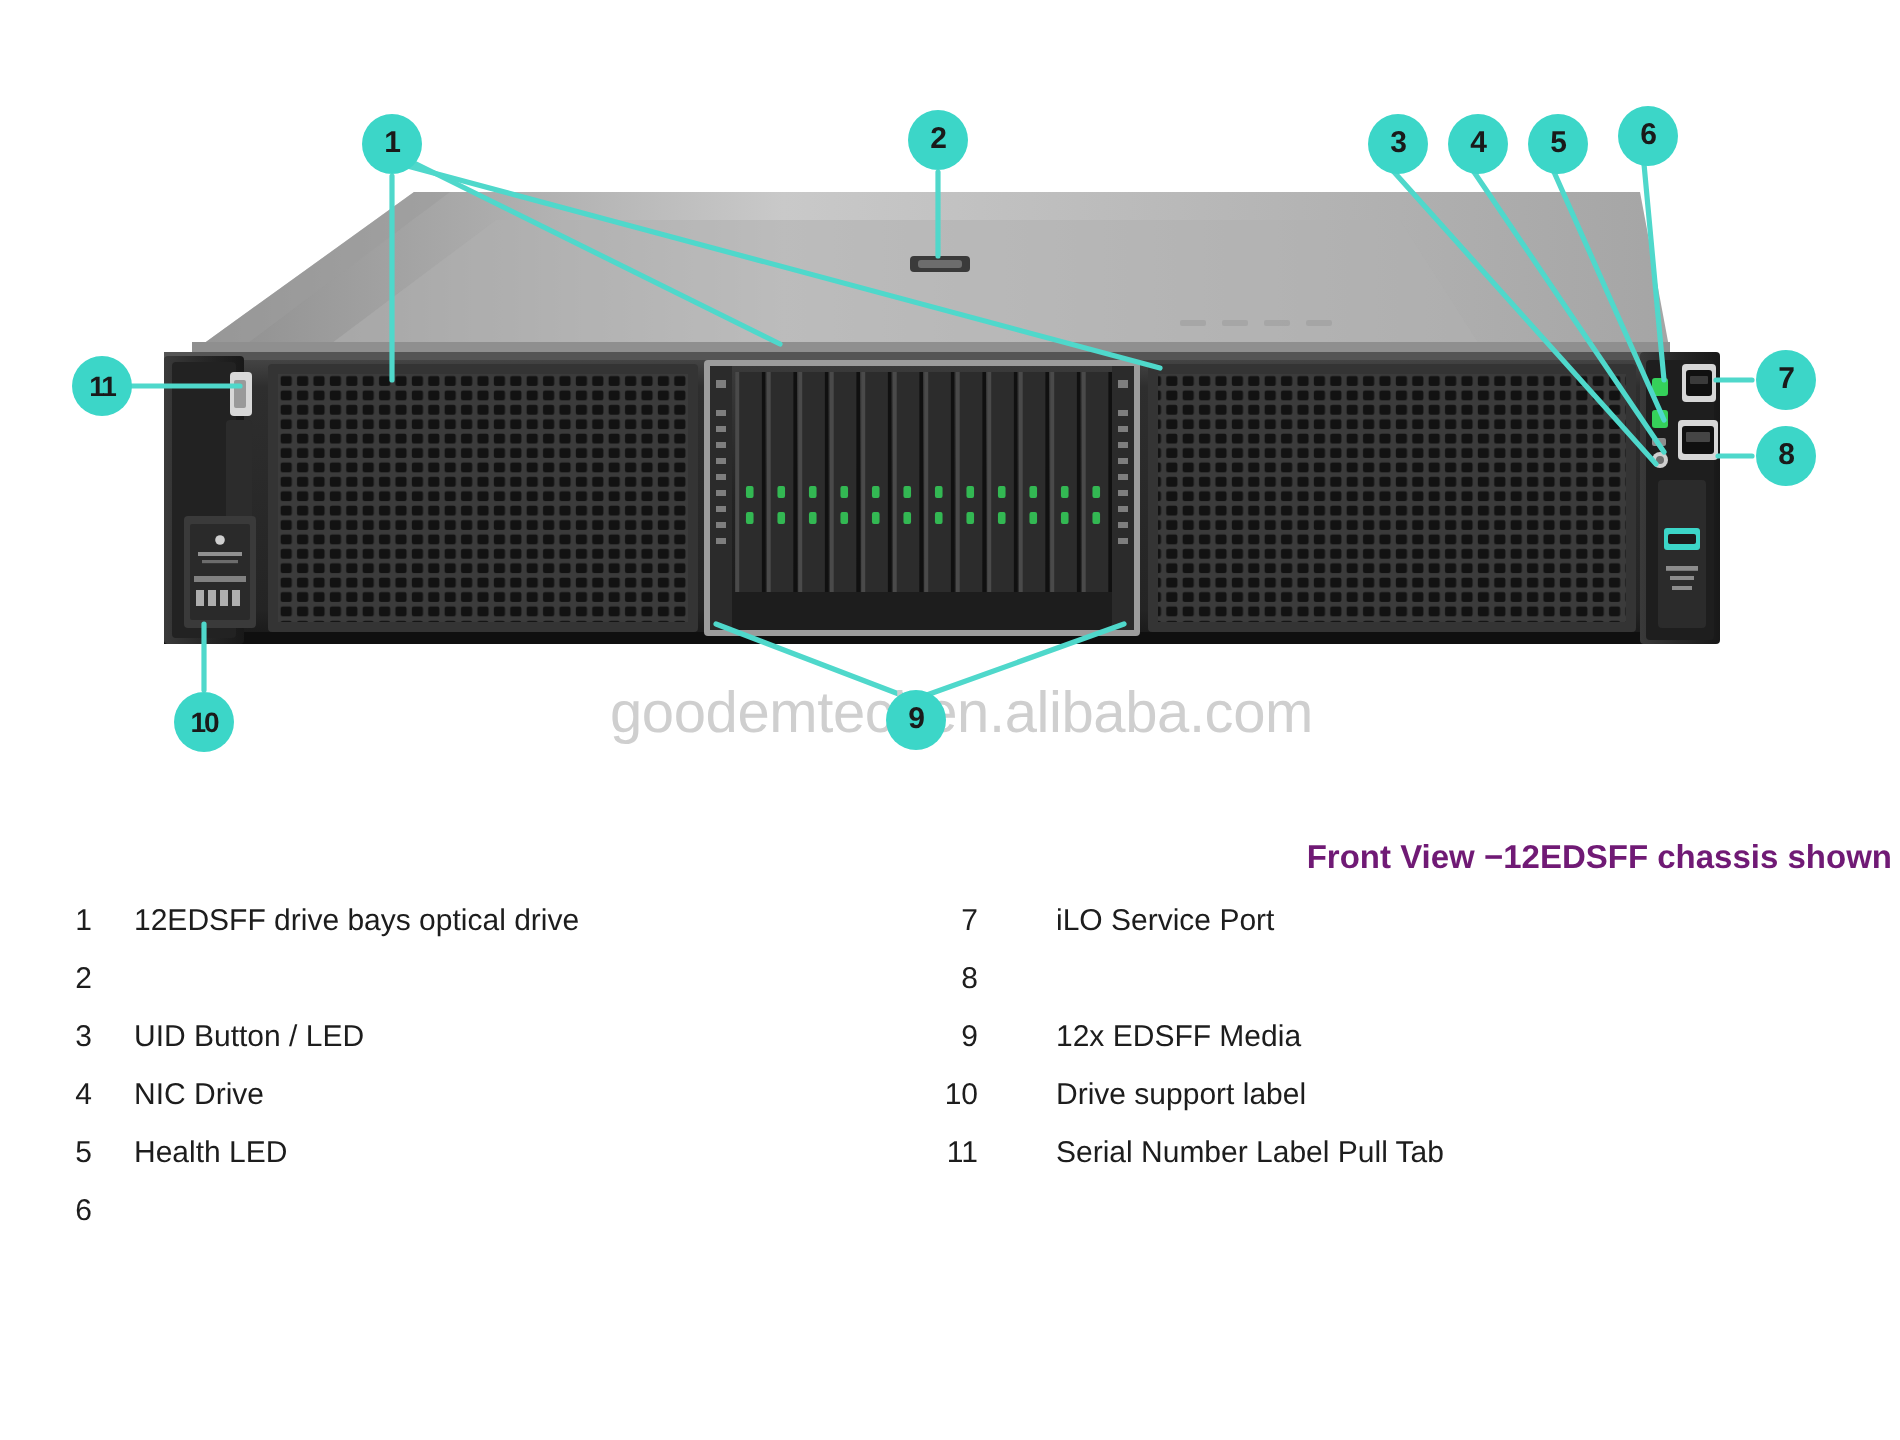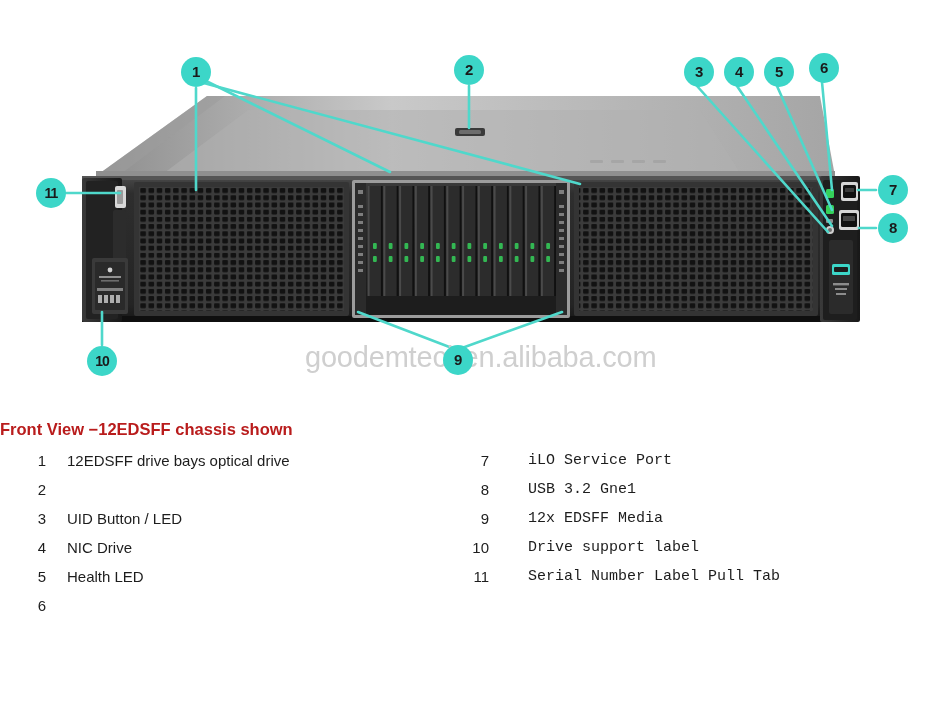--- a/index.html
+++ b/index.html
@@ -45,24 +45,24 @@
     text-align:center;
     z-index:9;
     letter-spacing:-0.5px;
   }
   .badge.wide{font-size:14px;letter-spacing:-1px;}
 
   
   #caption{
     position:absolute;
     left:0;top:420px;width:946px;
-    text-align:left;
+    text-align:right;
     font-size:16.5px;
     font-weight:bold;
-    color:#b91c1c;
+    color:#701a75;
     font-family:"Liberation Sans", sans-serif;
   }
 
   
   #legend{position:absolute;left:0;top:446px;width:950px;height:180px;}
   .legend-col{position:absolute;top:0;}
   #legend-col-left{left:0;width:470px;}
   #legend-col-right{left:455px;width:470px;}
   .legend-row{
     position:relative;
@@ -77,21 +77,21 @@
     left:0;width:46px;
     text-align:right;
     color:#1d1d1d;
   }
   .legend-label{
     position:absolute;
     left:67px;
     white-space:nowrap;
   }
   #legend-col-right .legend-num{width:34px;}
-  #legend-col-right .legend-label{left:73px;font-family:Liberation Mono, monospace;}
+  #legend-col-right .legend-label{left:73px;}
 </style>
 </head>
 <body>
 
 <div id="stage">
 
   <div id="figure">
 
     <svg id="svg-diagram" viewBox="0 0 950 400">
       <defs>
@@ -423,21 +423,20 @@
           <span class="legend-num">6</span>
         </div>
       </div>
     <div class="legend-col" id="legend-col-right">
         <div class="legend-row">
           <span class="legend-num">7</span>
           <span class="legend-label">iLO Service Port</span>
         </div>
         <div class="legend-row">
           <span class="legend-num">8</span>
-          <span class="legend-label">USB 3.2 Gne1</span>
         </div>
         <div class="legend-row">
           <span class="legend-num">9</span>
           <span class="legend-label">12x EDSFF Media</span>
         </div>
         <div class="legend-row">
           <span class="legend-num">10</span>
           <span class="legend-label">Drive support label</span>
         </div>
         <div class="legend-row">

